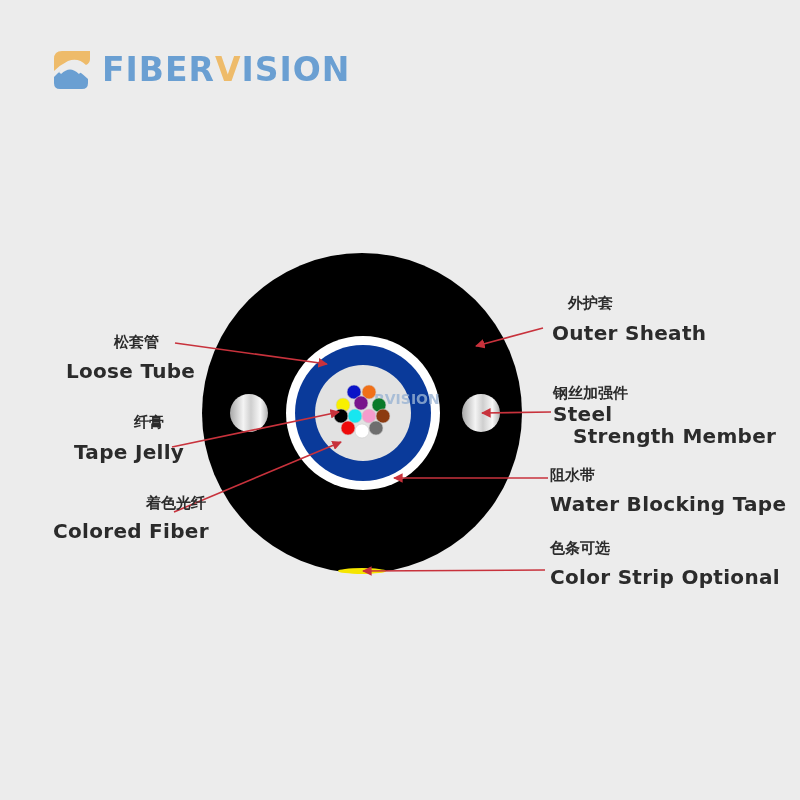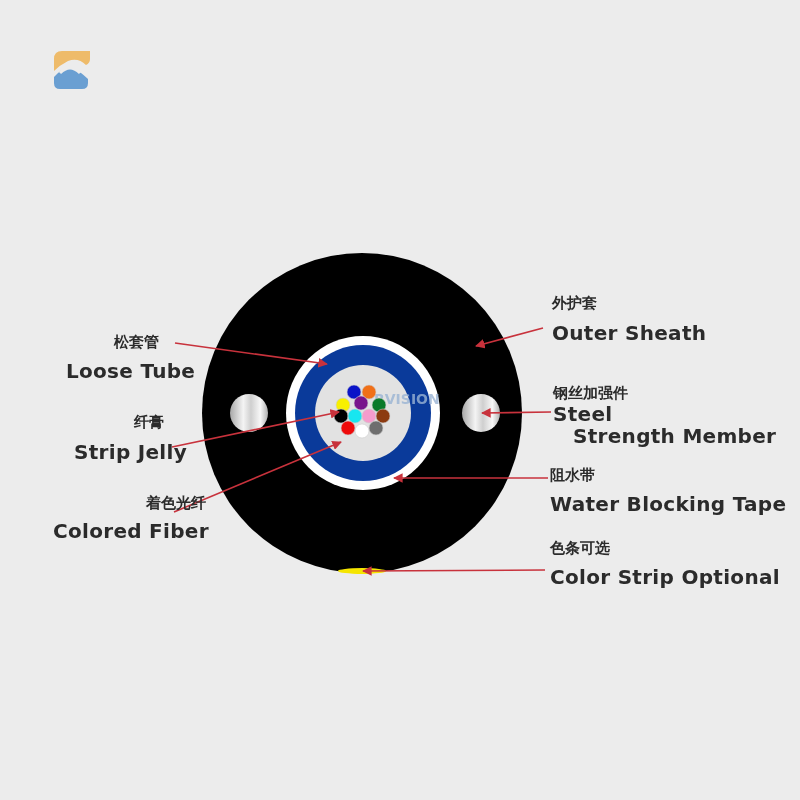--- a/index.html
+++ b/index.html
@@ -34,20 +34,21 @@
 </style>
 </head>
 <body>
 
 <div class="logo">
   <svg class="logo-mark" viewBox="0 0 42 42">
     <path d="M4 22 L4 10 Q4 2 12 2 L40 2 L40 10 Q40 14 36 16 Q28 8 18 12 Q10 16 4 22 Z" fill="#eebb6a"></path>
     <path d="M4 28 Q12 18 22 20 Q30 22 38 30 L38 34 Q38 40 32 40 L10 40 Q4 40 4 34 Z" fill="#6a9fd2"></path>
     <path d="M10 24 Q20 14 30 24" stroke="#ececec" stroke-width="3" fill="none"></path>
   </svg>
+  <div class="logo-text"><span>FIBER</span><span class="v">V</span><span>ISION</span></div>
 </div>
 
 <svg class="diagram" width="800" height="800" viewBox="0 0 800 800">
   <defs>
     <linearGradient id="steel" x1="0" y1="0" x2="1" y2="0">
       <stop offset="0" stop-color="#a8a8a8"></stop>
       <stop offset="0.35" stop-color="#f4f4f4"></stop>
       <stop offset="0.55" stop-color="#cfcfcf"></stop>
       <stop offset="0.8" stop-color="#f8f8f8"></stop>
       <stop offset="1" stop-color="#b0b0b0"></stop>
@@ -95,26 +96,26 @@
     <line x1="551" y1="412" x2="482" y2="413"></line>
     <line x1="548" y1="478" x2="394" y2="478"></line>
     <line x1="545" y1="570" x2="363" y2="571"></line>
   </g>
 </svg>
 
 <div class="label cn" style="left:114px; top:331px;text-align:center;">松套管</div>
 <div class="label en" style="left:66px; top:360px;">Loose Tube</div>
 
 <div class="label cn" style="left:134px; top:411px;">纤膏</div>
-<div class="label en" style="left:74px; top:441px;">Strip Jelly</div>
+<div class="label en" style="left:74px; top:441px;">Tape Jelly</div>
 
 <div class="label cn" style="left:106px; top:492px;margin-left:40px;">着色光纤</div>
 <div class="label en" style="left:53px; top:520px;">Colored Fiber</div>
 
-<div class="label cn" style="left:552px; top:292px;">外护套</div>
+<div class="label cn" style="left:568px; top:292px;">外护套</div>
 <div class="label en" style="left:552px; top:322px;">Outer Sheath</div>
 
 <div class="label cn" style="left:553px; top:382px;">钢丝加强件</div>
 <div class="label en" style="left:553px; top:395px;margin-top:8px;">Steel</div>
 <div class="label en" style="left:553px; top:425px;margin-left:20px;">Strength Member</div>
 
 <div class="label cn" style="left:550px; top:464px;">阻水带</div>
 <div class="label en" style="left:550px; top:493px;">Water Blocking Tape</div>
 
 <div class="label cn" style="left:550px; top:537px;">色条可选</div>

